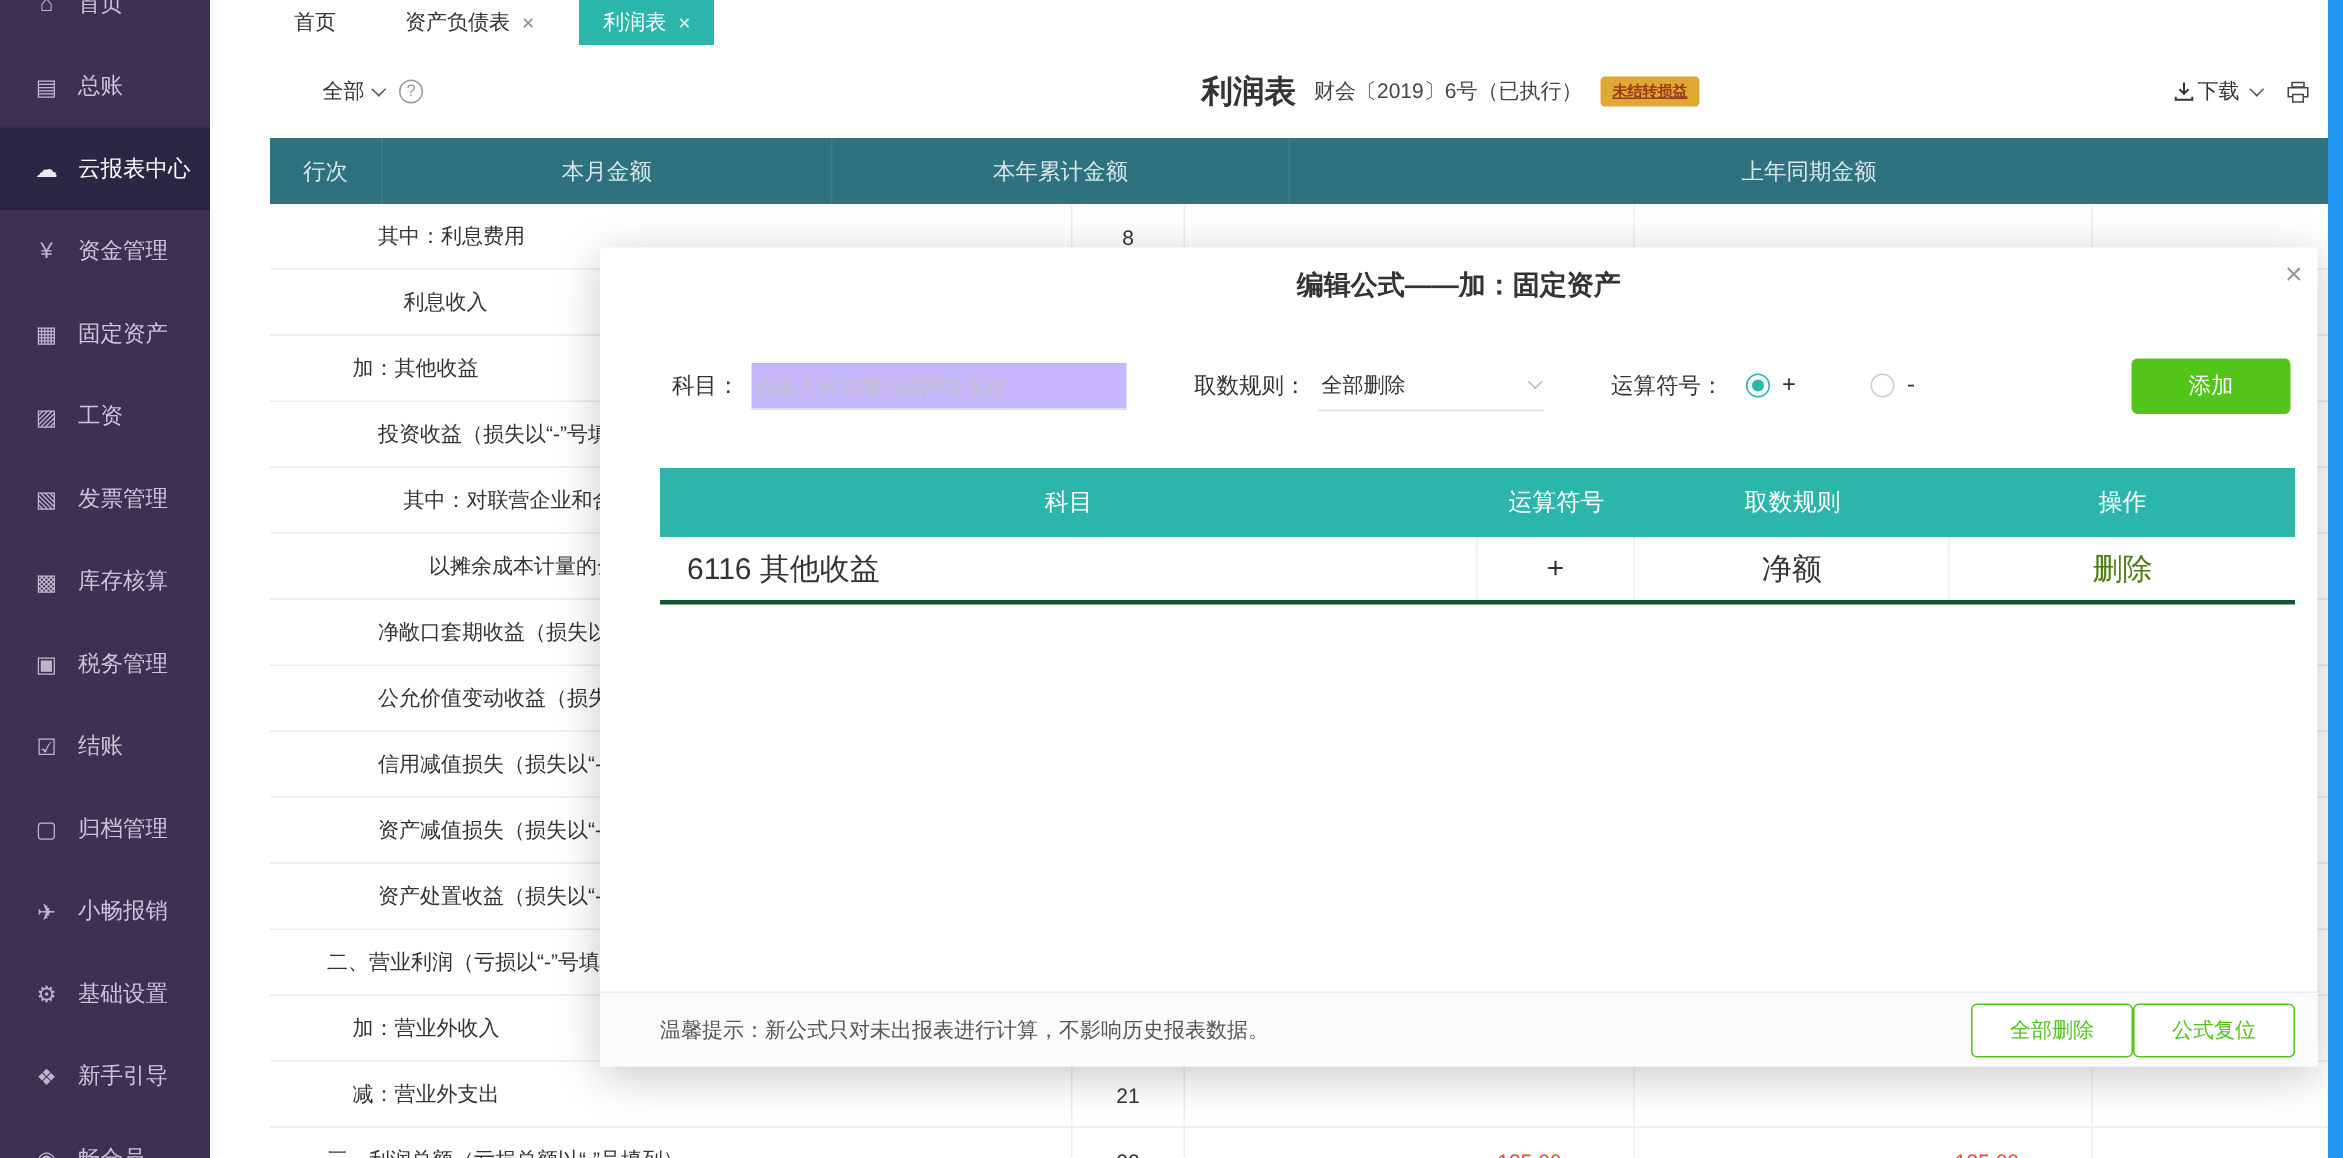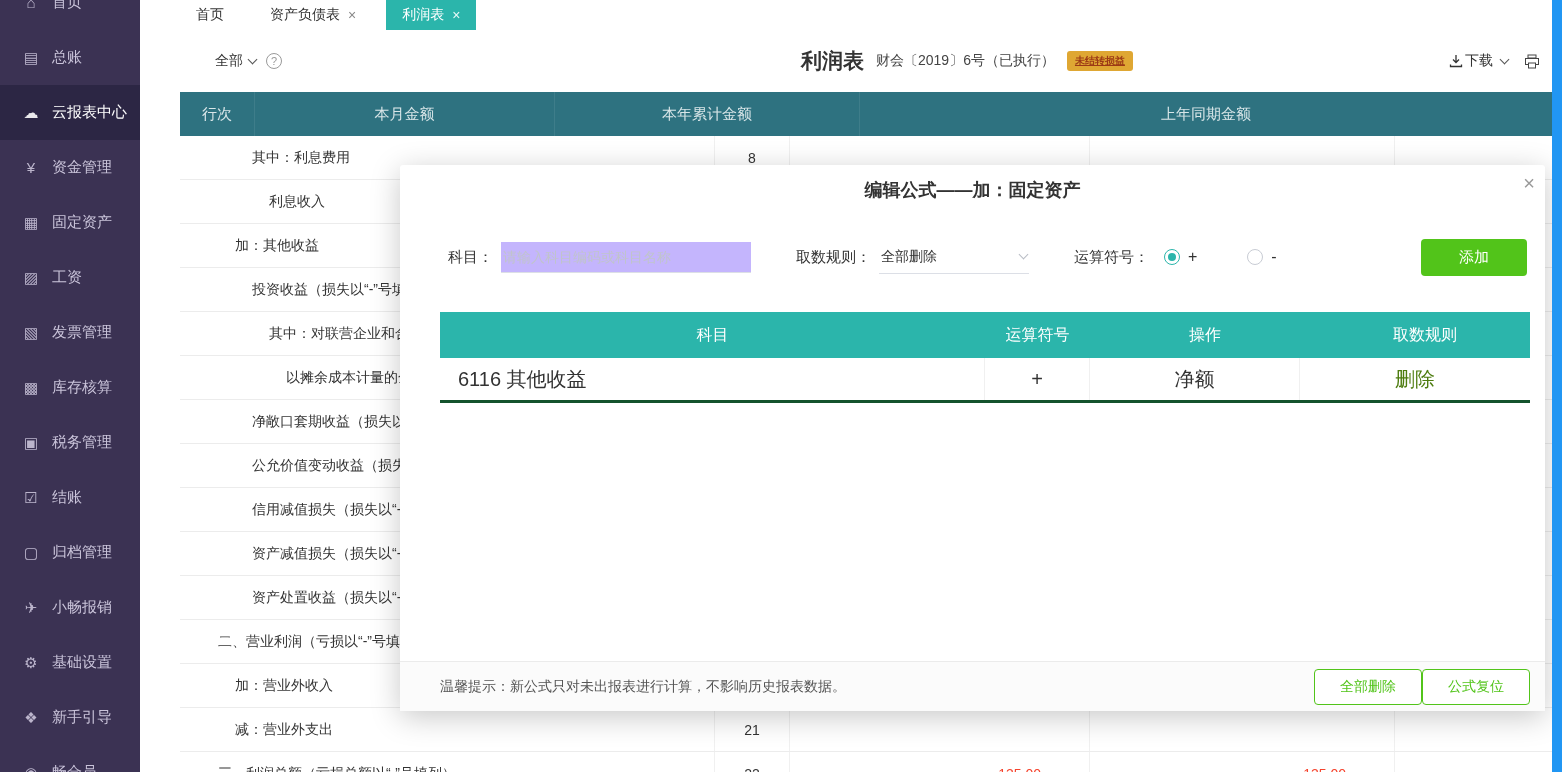--- a/index.html
+++ b/index.html
@@ -361,22 +361,22 @@
       <span class="op">+</span>
       <span class="radio minus"></span>
       <span class="op">-</span>
       <button class="add-btn">添加</button>
     </div>
 
     <div class="m-table">
       <div class="mt-head">
         <div class="mh mh1">科目</div>
         <div class="mh mh2">运算符号</div>
+        <div class="mh mh3">取数规则</div>
         <div class="mh mh4">操作</div>
-        <div class="mh mh3">取数规则</div>
       </div>
       <div class="mt-row">
         <div class="mtc c1">6116 其他收益</div>
         <div class="mtc c2">+</div>
         <div class="mtc c3">净额</div>
         <div class="mtc c4">
           <span class="del-link">删除</span>
         </div>
       </div>
     </div>

